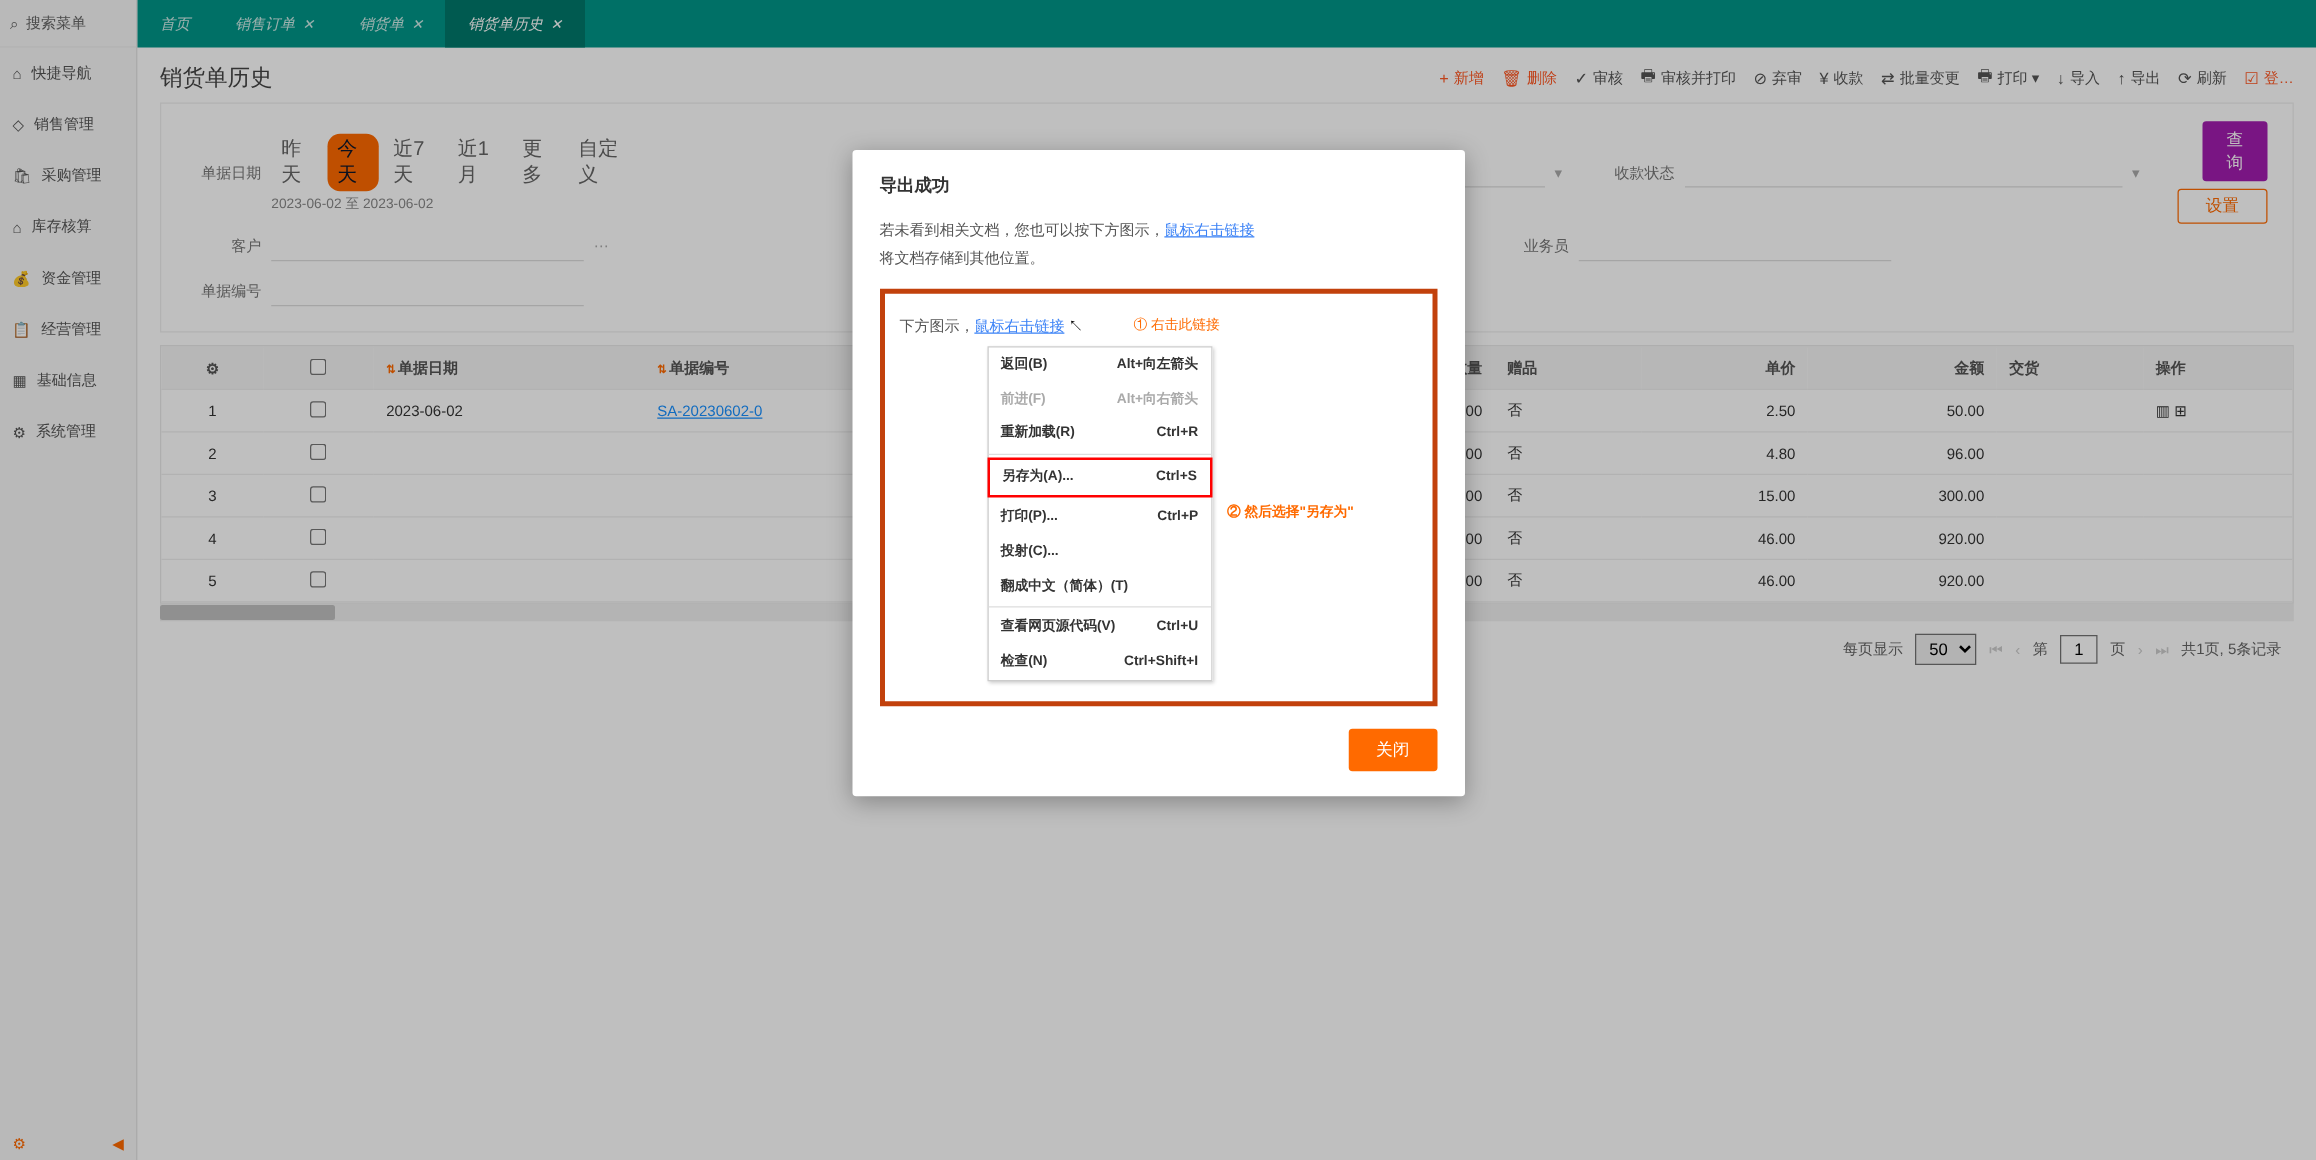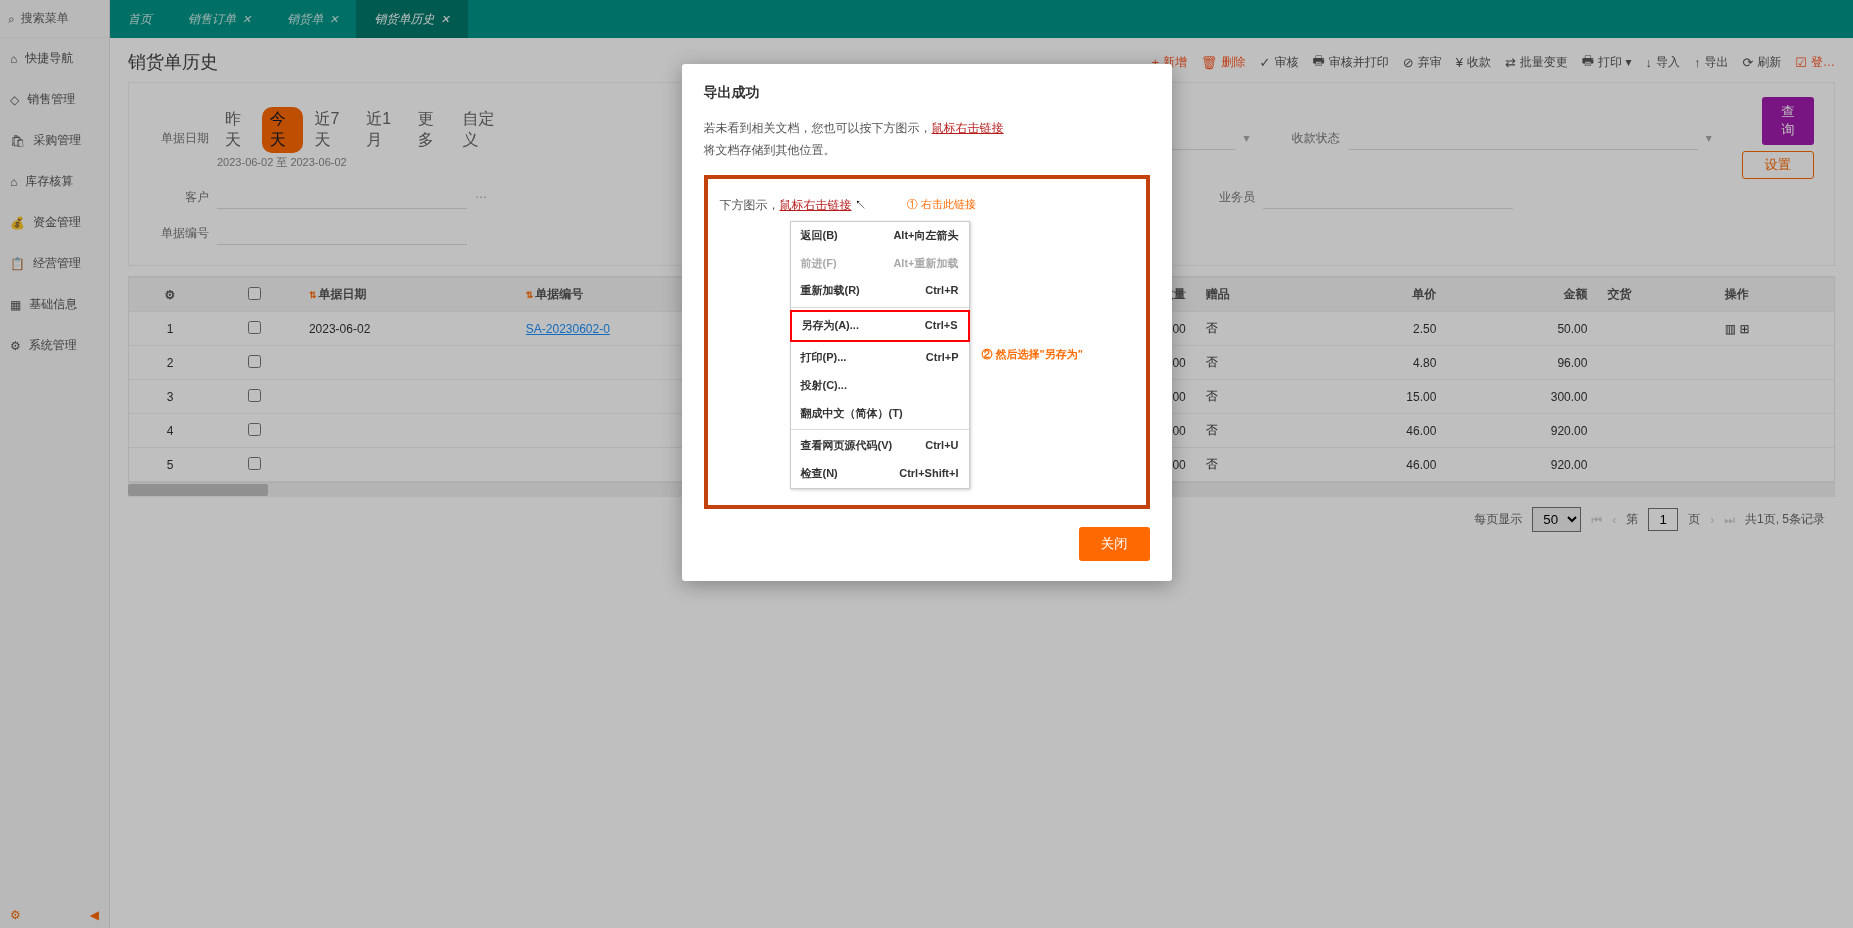--- a/index.html
+++ b/index.html
@@ -36,25 +36,25 @@
 th, td { border-bottom: 1px solid #eee; padding: 8px 10px; font-size: 12px; text-align: left; }
 th { background: #f5f5f5; color: #555; border-top: 1px solid #eee; }
 th.r, td.r { text-align: right; }
 th.c, td.c { text-align: center; }
 .link { color: #1890ff; text-decoration: underline; cursor: pointer; }
 .sorter::before { content: "⇅"; font-size: 9px; color: #ff6a00; margin-right: 2px; }
 .footer-sum { display: flex; margin: 0 18px; border: 1px solid #e9e9e9; border-top: none; padding: 8px 10px; font-size: 12px; }
 .footer-sum .cell { padding-right: 60px; }
 .pager { display: flex; justify-content: flex-end; align-items: center; gap: 10px; padding: 10px 28px; font-size: 12px; color: #666; }
 .pager select, .pager input { border: 1px solid #737373; padding: 3px 6px; }
-.overlay { position: absolute; inset: 0; background: rgba(0,0,0,0.25); display: flex; align-items: flex-start; justify-content: center; padding-top: 64px; z-index: 50; }
+.overlay { position: absolute; inset: 0; background: rgba(0,0,0,0.25); display: flex; align-items: flex-start; justify-content: center; padding-top: 120px; z-index: 50; }
 .modal { width: 490px; background: #fff; border-radius: 3px; box-shadow: 0 4px 20px rgba(0,0,0,0.3); padding: 20px 22px; }
 .modal-title { font-size: 14px; font-weight: bold; margin-bottom: 16px; }
 .modal-body { font-size: 12px; color: #555; line-height: 1.8; }
-.modal-body .orange { color: #b91c1c; text-decoration: underline; }
+.modal-body .orange { color: #3b82f6; text-decoration: underline; }
 .instr-box { border: 4px solid #c2410c; margin-top: 14px; padding: 16px 12px; }
 .instr-top { font-size: 12px; color: #555; margin-bottom: 4px; }
 .ctx-menu { border: 1px solid #ccc; width: 180px; font-size: 11px; box-shadow: 1px 1px 3px rgba(0,0,0,0.2); margin-left: 70px; }
 .ctx-item { display: flex; justify-content: space-between; padding: 4px 10px; color: #333; }
 .ctx-item.dim { color: #aaa; }
 .ctx-item.hl { border: 2px solid red; margin: 2px -1px; }
 .ctx-sep { border-top: 1px solid #ddd; margin: 2px 0; }
 .instr-annot { color: #ff6a00; font-size: 11px; }
 .modal-footer { text-align: right; margin-top: 18px; }
 .modal-close-btn { background: #ff6a00; color: #fff; border: none; padding: 8px 22px; border-radius: 3px; cursor: pointer; }
@@ -365,21 +365,21 @@
             <div style="margin-left:40px;" class="instr-annot">① 右击此链接</div>
           </div>
           <div style="display:flex; align-items:center;font-weight:bold;">
             <div class="ctx-menu" id="ctx-menu">
                 <div class="ctx-item">
                   <span>返回(B)</span>
                   <span>Alt+向左箭头</span>
                 </div>
                 <div class="ctx-item dim">
                   <span>前进(F)</span>
-                  <span>Alt+重新加载</span>
+                  <span>Alt+向右箭头</span>
                 </div>
                 <div class="ctx-item">
                   <span>重新加载(R)</span>
                   <span>Ctrl+R</span>
                 </div>
                 <div class="ctx-sep"></div>
                 <div class="ctx-item hl">
                   <span>另存为(A)...</span>
                   <span>Ctrl+S</span>
                 </div>

